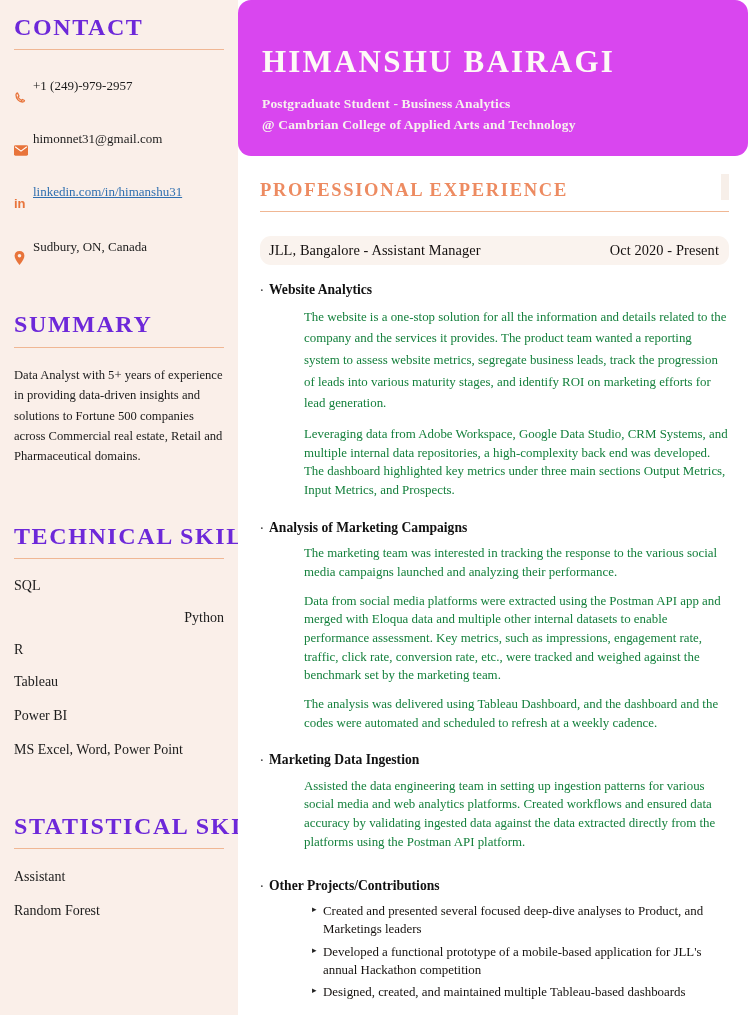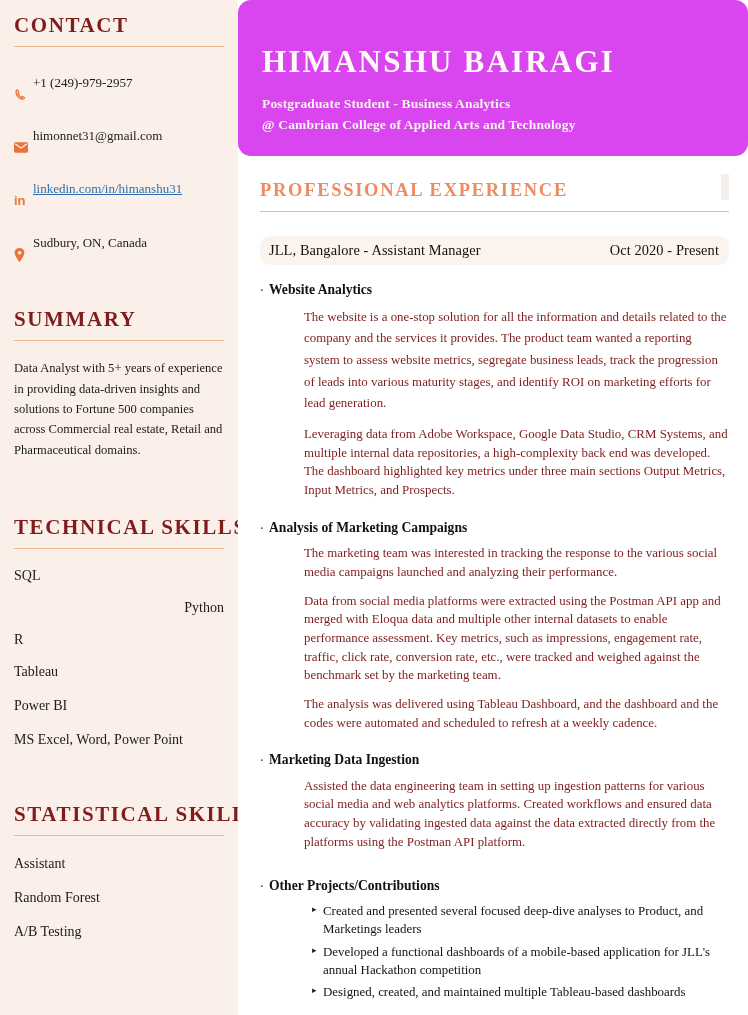--- a/index.html
+++ b/index.html
@@ -65,22 +65,22 @@
     color: #f7f2ee;
     line-height: 1.55;
     letter-spacing: 0.15px;
   }
 
   
   .side-section {
     padding-top: 2px;
   }
   .side-head {
-    color: #7f1d1d;
-    font-size: 21px;
+    color: #6d28d9;
+    font-size: 24px;
     font-weight: bold;
     letter-spacing: 1.6px;
     margin: 0;
     padding: 0;
     line-height: 1.1;
     white-space: nowrap;
   }
   .side-rule {
     height: 1px;
     background: #f0b794;
@@ -200,21 +200,21 @@
   .exp-dot {
     color: #444444;
     font-size: 11px;
     width: 9px;
     min-width: 9px;
     line-height: 1;
   }
   .exp-body { padding-left: 44px; }
   .exp-p {
     font-size: 12.9px;
-    color: #7f1d1d;
+    color: #15803d;
     margin: 0;
   }
   .exp-p.loose { line-height: 1.68; }
   .exp-p.tight { line-height: 1.45; }
   .exp-p + .exp-p { margin-top: 10px; }
   .exp-block .exp-body > .exp-p:first-child { margin-top: 8px; }
 
   .sub-list {
     margin: 8px 0 0 0;
     padding: 0 0 0 8px;
@@ -308,21 +308,20 @@
         <li class="skill-item" style="margin-top:17px;">MS Excel, Word, Power Point</li>
       </ul>
     </section>
 
     <section class="side-section" style="padding-top:54px;">
       <h2 class="side-head">STATISTICAL  SKILLS</h2>
       <div class="side-rule"></div>
       <ul class="skill-list" style="margin-top:20px;">
         <li class="skill-item" style="margin-top:0;">Assistant</li>
         <li class="skill-item" style="margin-top:17px;">Random Forest</li>
-        <li class="skill-item" style="margin-top:17px;">A/B Testing</li>
       </ul>
     </section>
 
   </aside>
 
   <main class="main">
 
     <div class="header-banner">
       <div class="cand-name">HIMANSHU BAIRAGI</div>
       <div class="cand-sub">Postgraduate Student - Business Analytics</div>
@@ -381,21 +380,21 @@
           <span>Other Projects/Contributions</span>
         </div>
         <div class="exp-body">
           <ul class="sub-list">
             <li class="sub-item">
               <span class="sub-arrow">▸</span>
               <span>Created and presented several focused deep-dive analyses to Product, and Marketings leaders</span>
             </li>
             <li class="sub-item">
               <span class="sub-arrow">▸</span>
-              <span>Developed a functional dashboards of a mobile-based application for JLL's annual Hackathon competition</span>
+              <span>Developed a functional prototype of a mobile-based application for JLL's annual Hackathon competition</span>
             </li>
             <li class="sub-item">
               <span class="sub-arrow">▸</span>
               <span>Designed, created, and maintained multiple Tableau-based dashboards</span>
             </li>
           </ul>
         </div>
       </div>
 
     </div>

